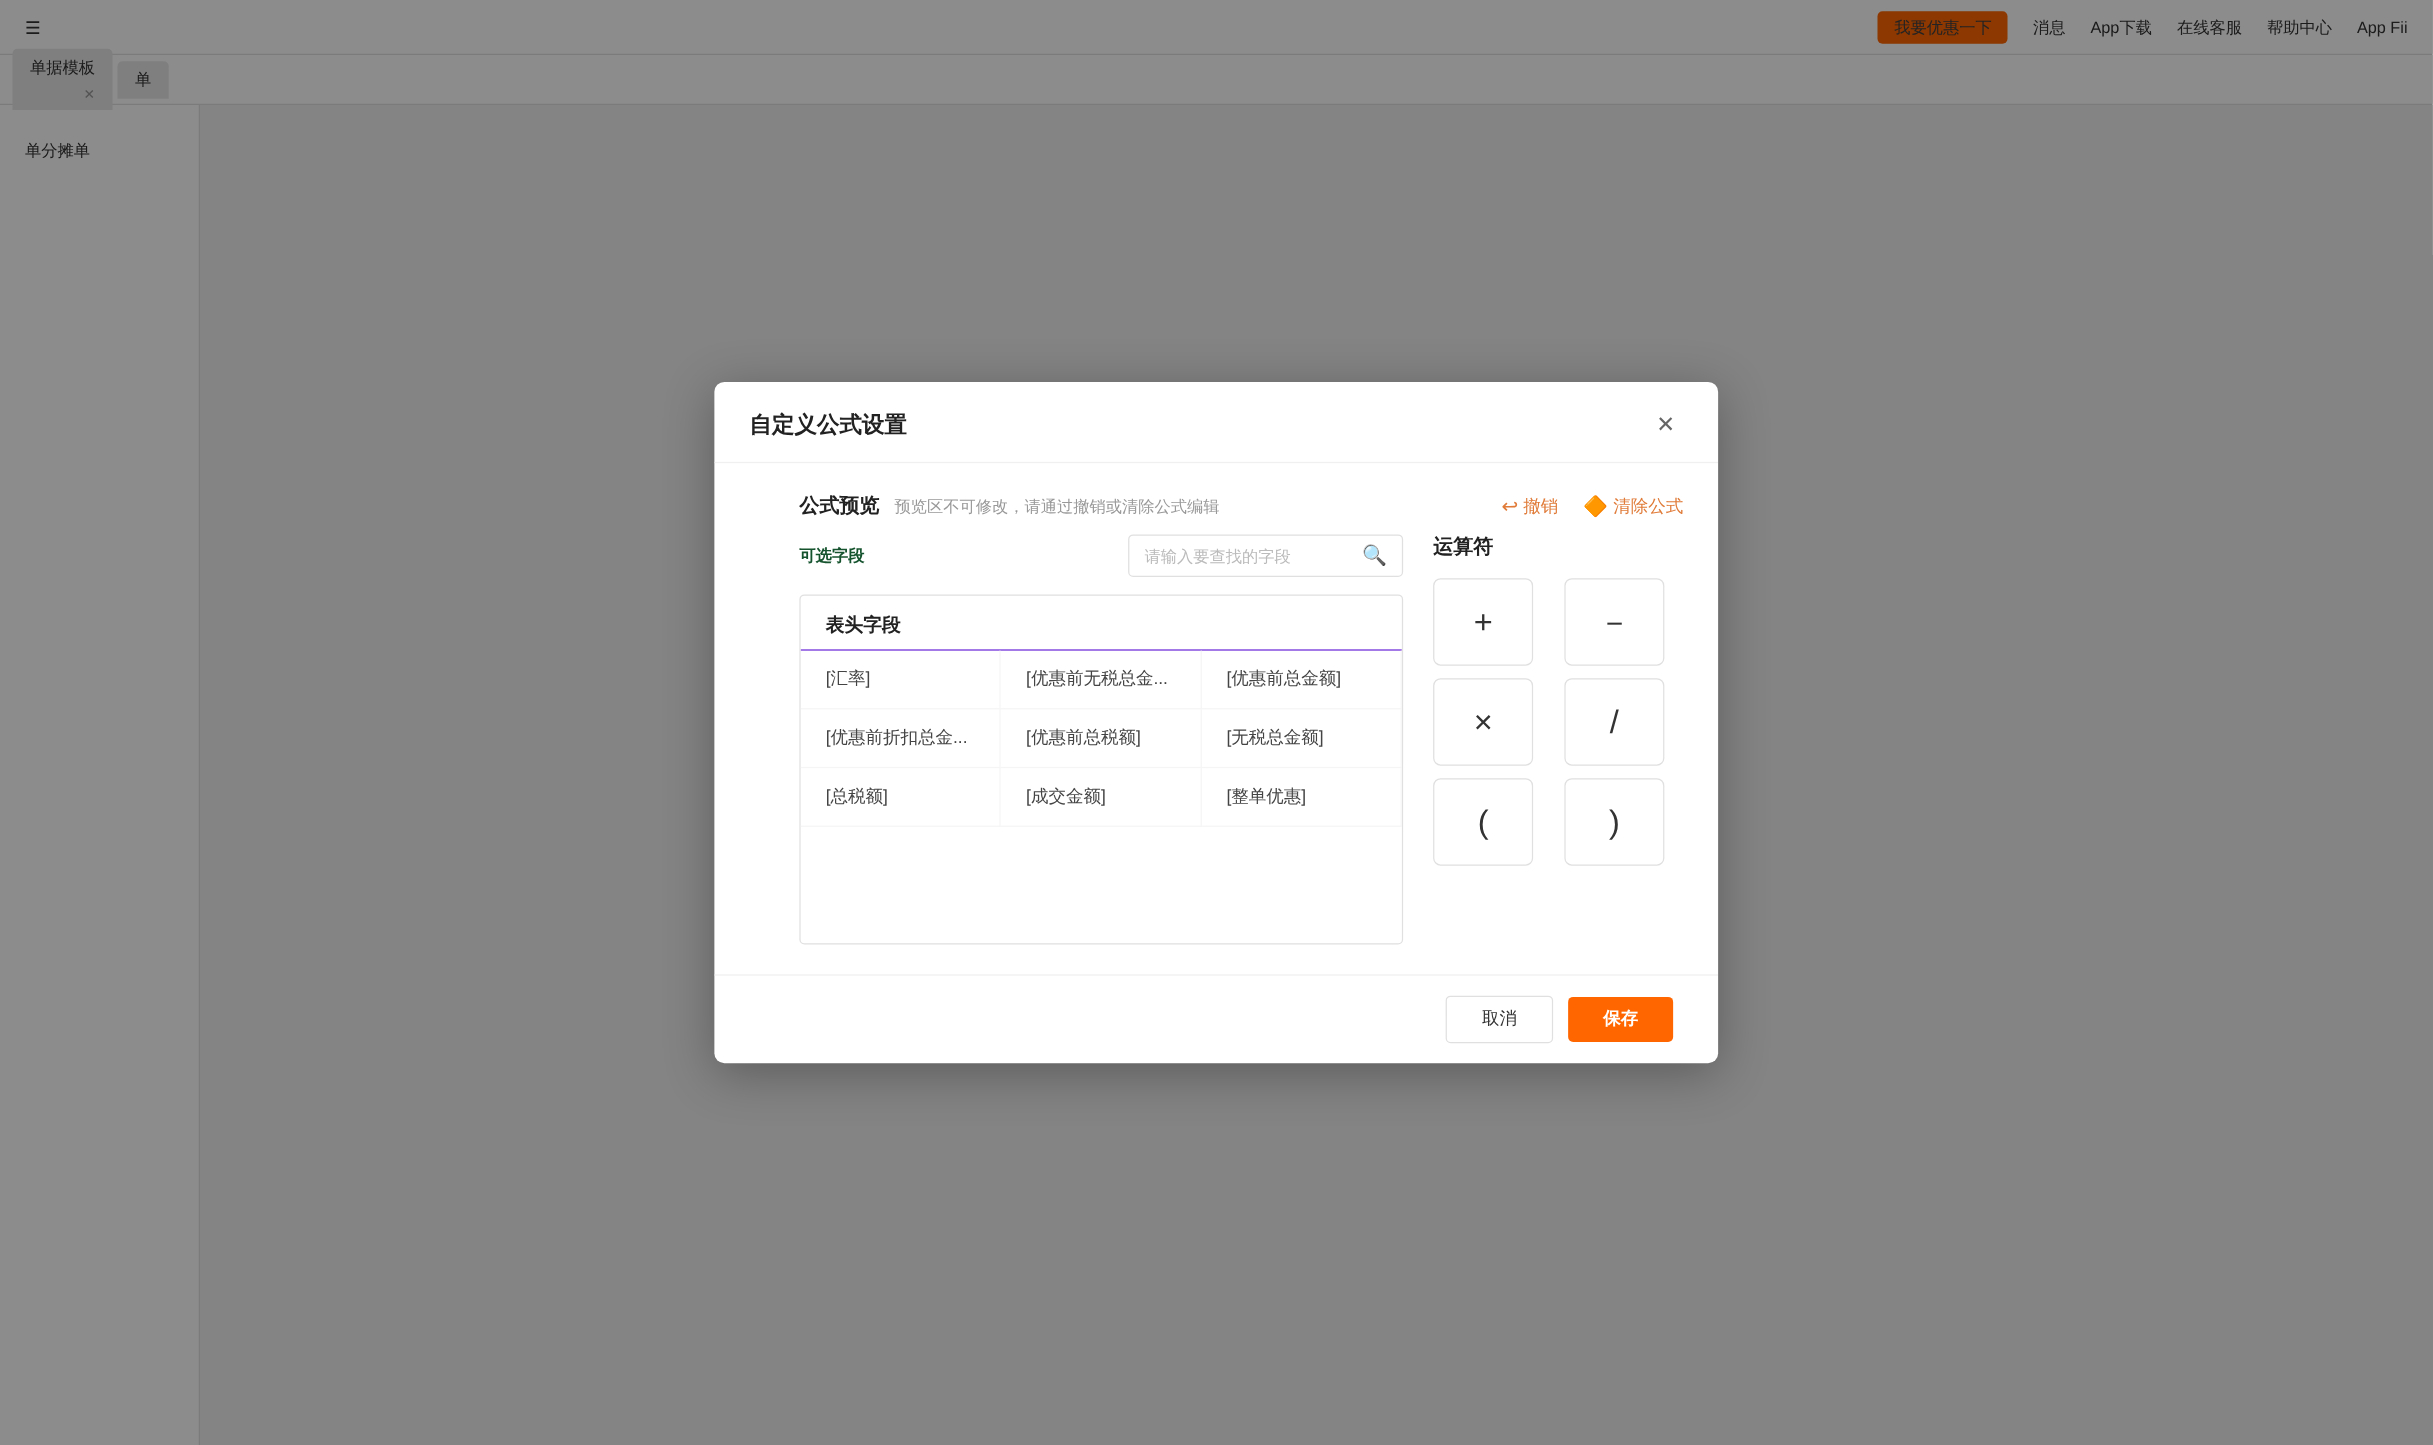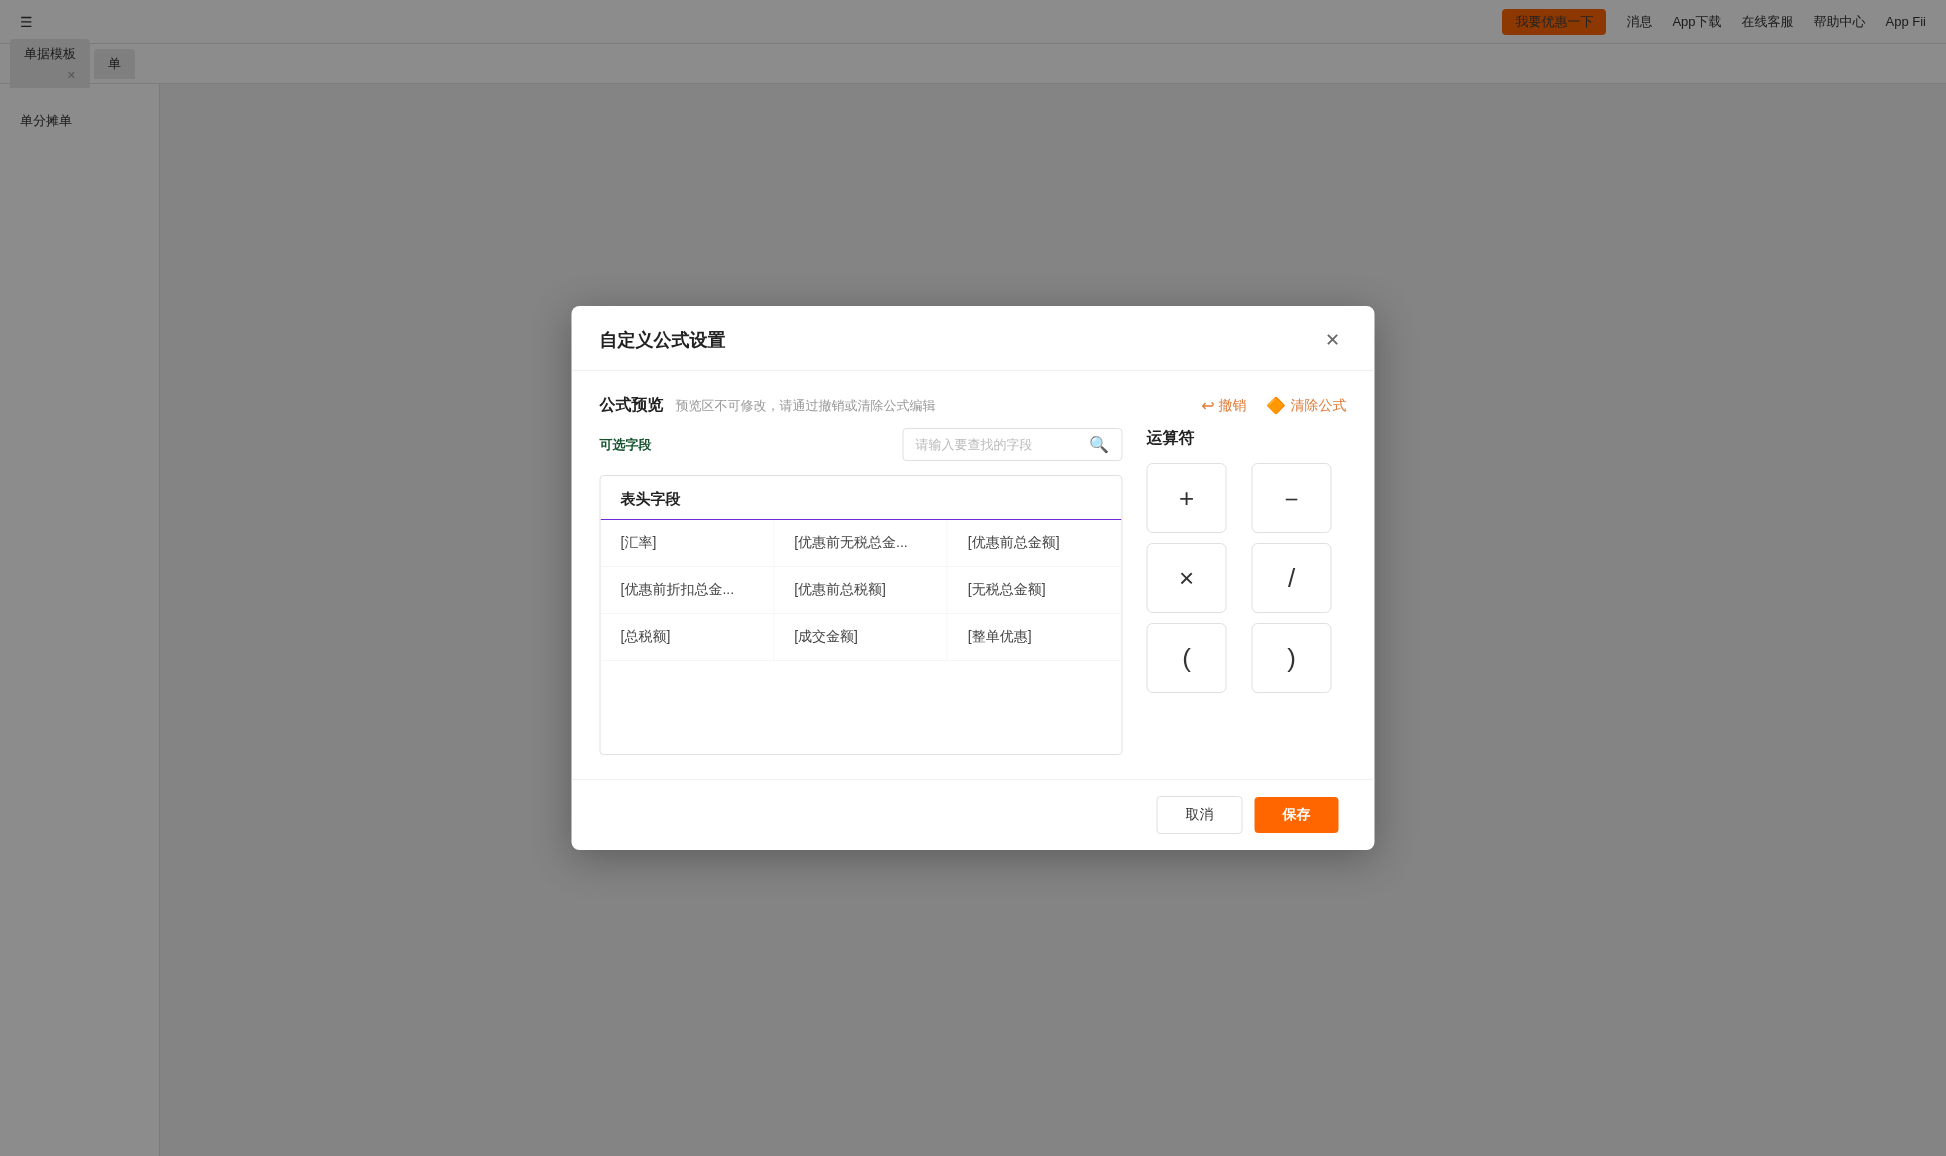--- a/index.html
+++ b/index.html
@@ -160,20 +160,21 @@
       cursor: pointer;
       color: #666;
       font-size: 18px;
       border-radius: 50%;
     }
 
     .modal-body {
       flex: 1;
       padding: 24px 28px;
       overflow-y: auto;
+      margin-left: 40px;
     }
 
     
     .section-header {
       display: flex;
       align-items: center;
       margin-bottom: 12px;
     }
 
     .section-label {

